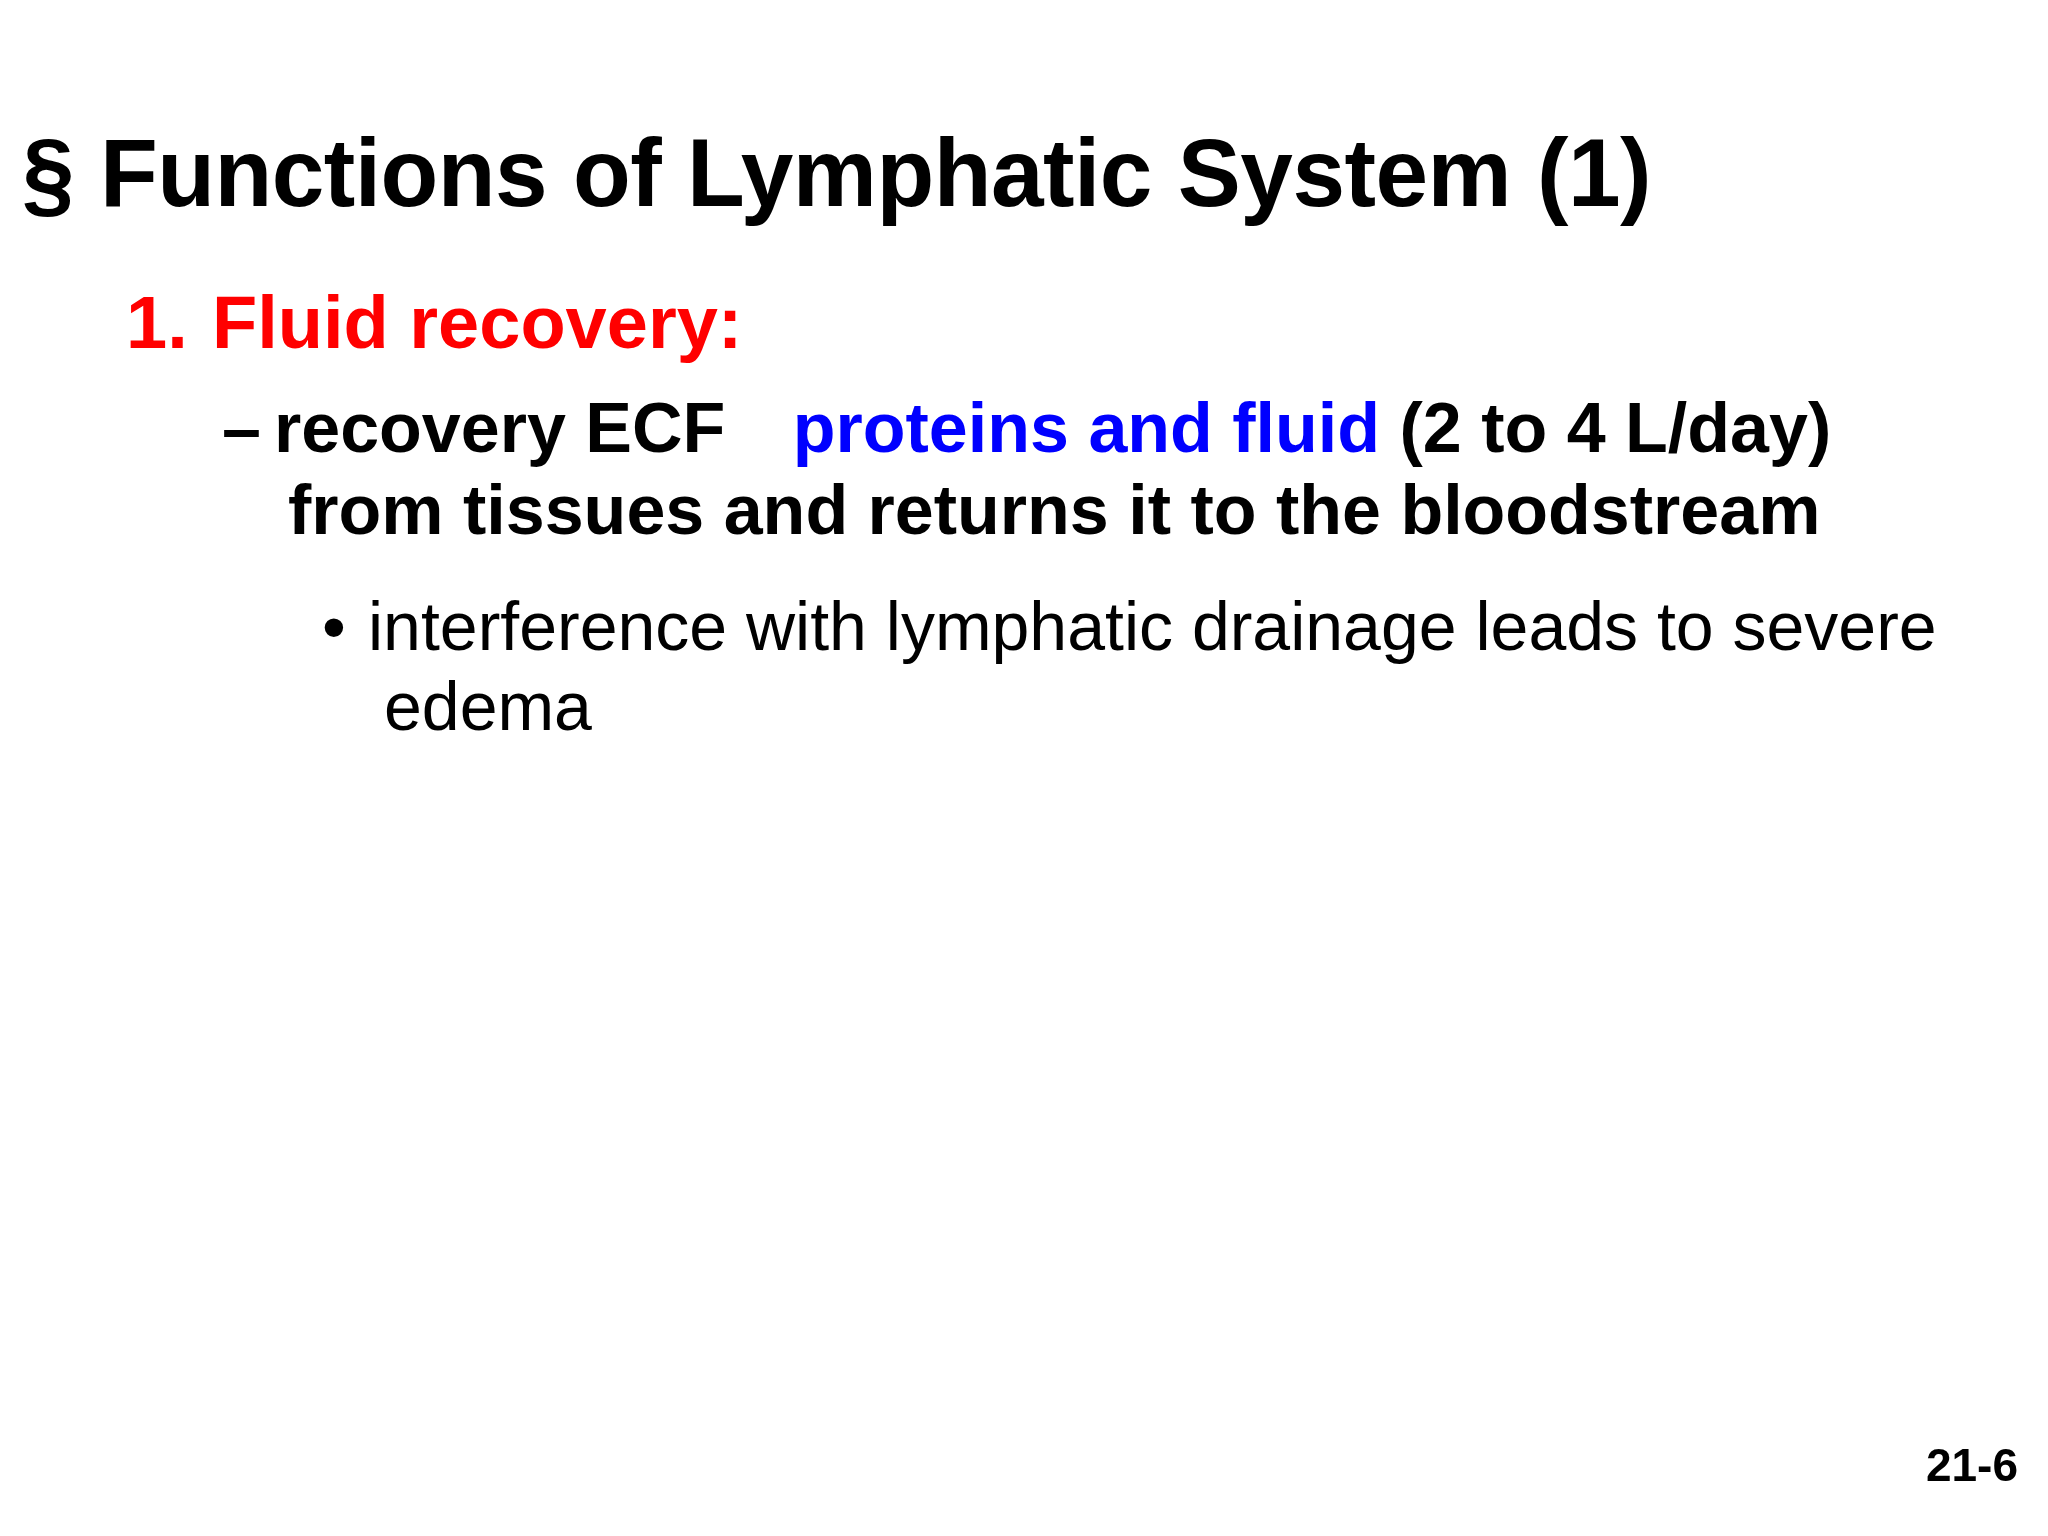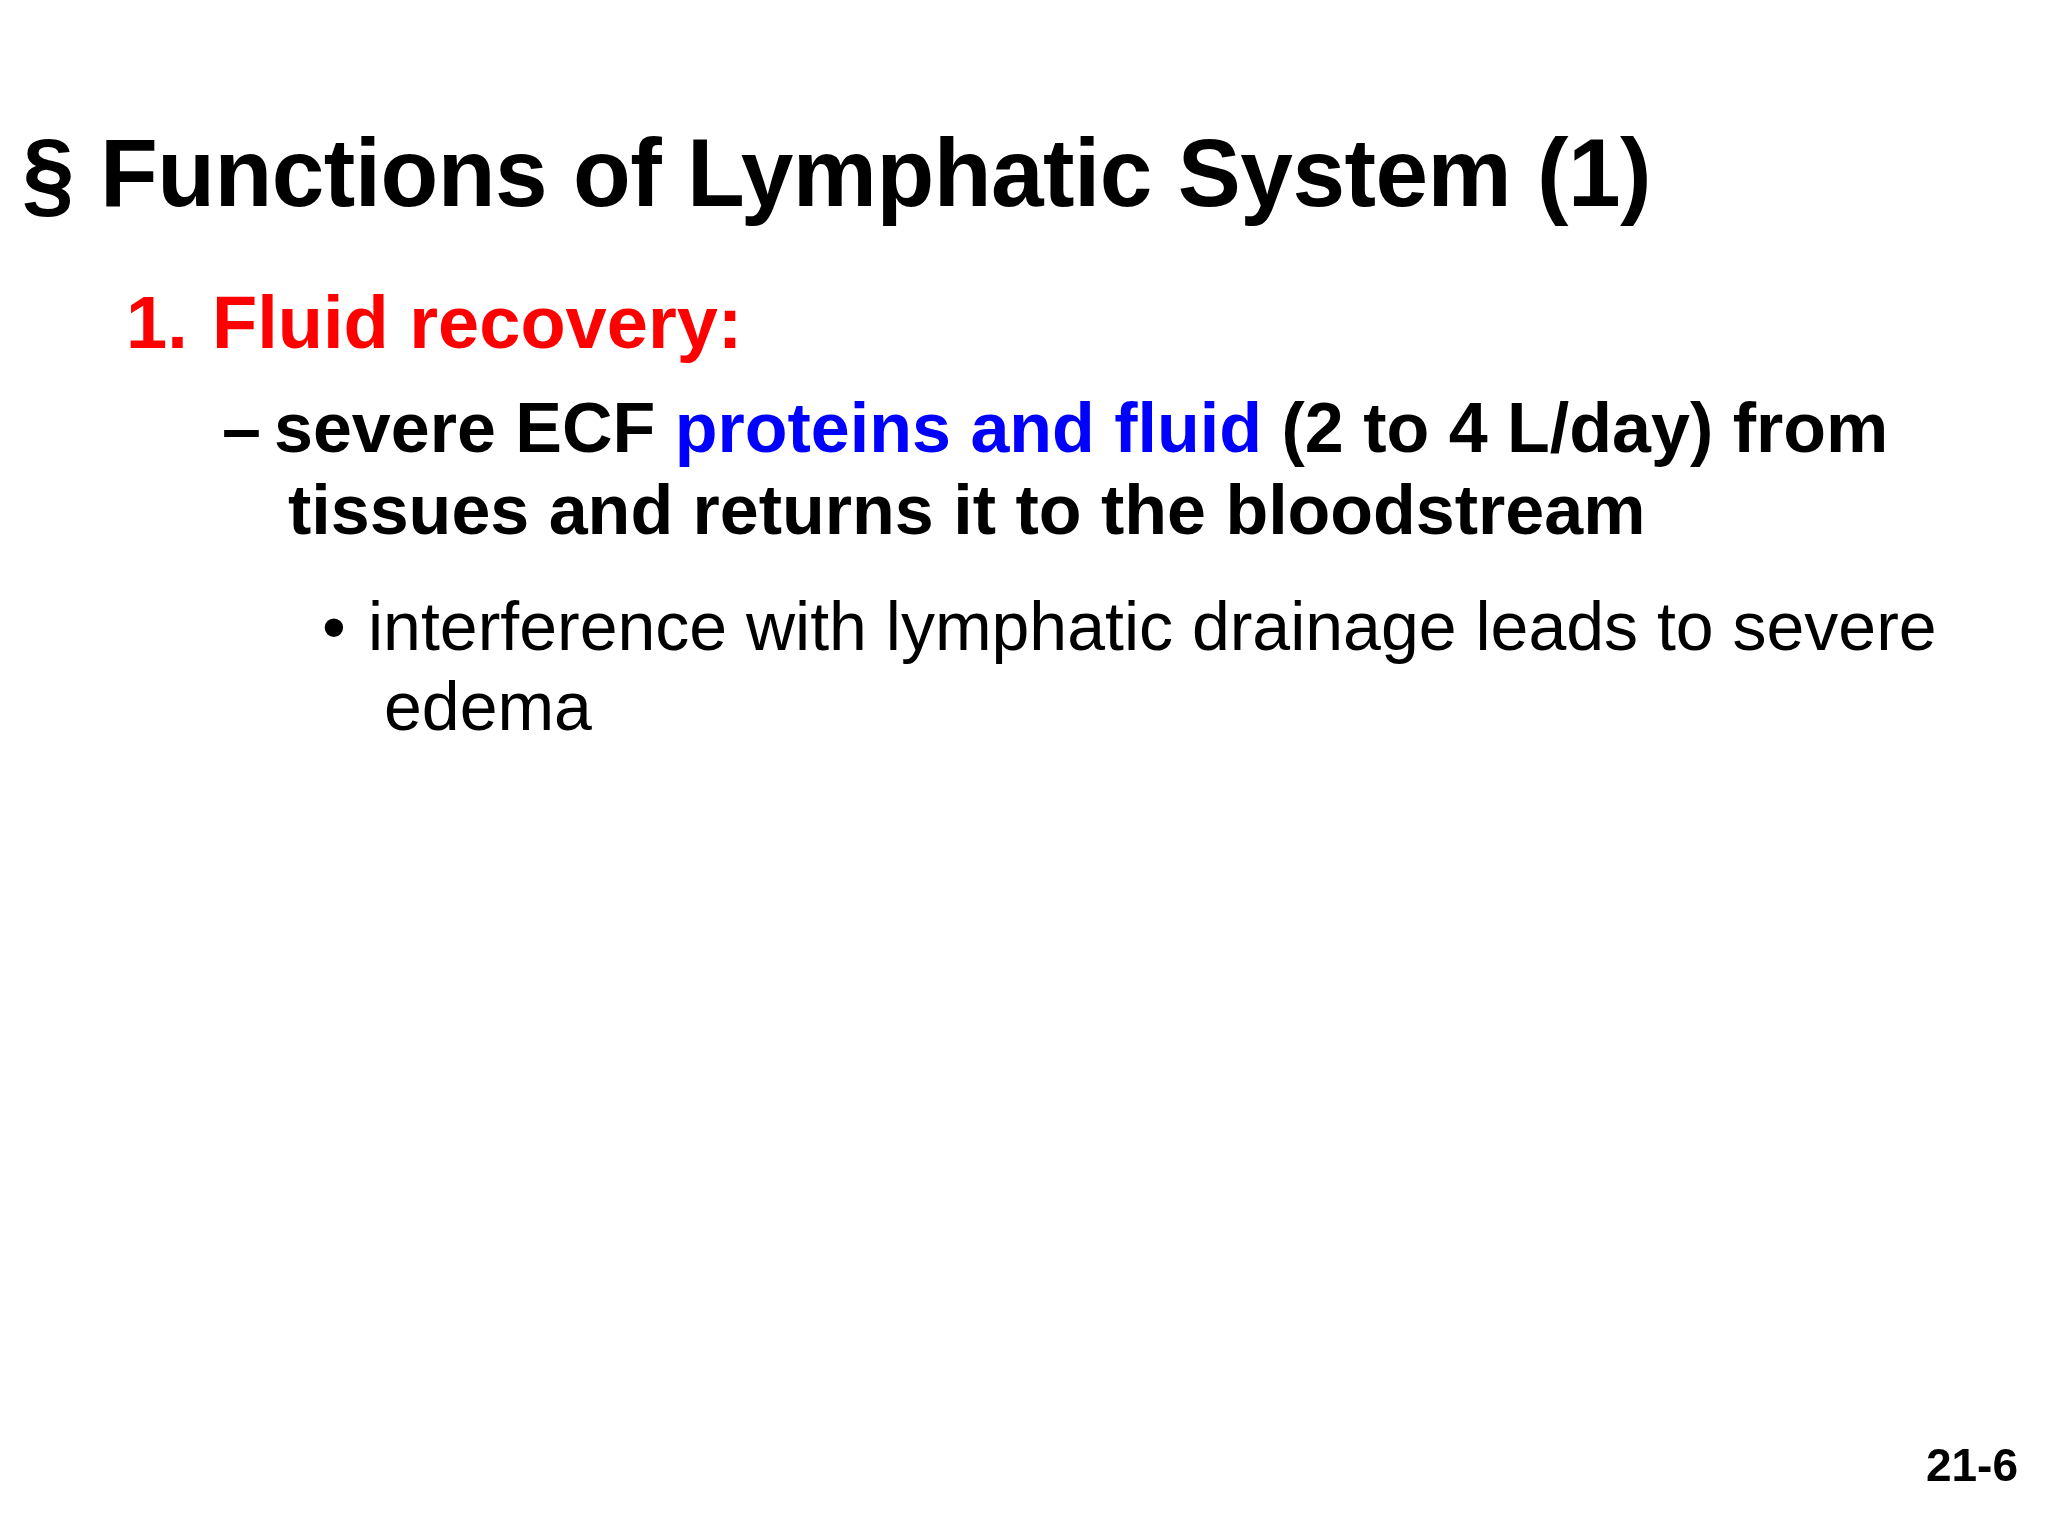--- a/index.html
+++ b/index.html
@@ -80,20 +80,21 @@
     text-indent: -66px;
     padding-left: 66px;
   }
   .lvl2 .dash {
     display: inline-block;
     width: 52px;
     text-indent: 0;
   }
   .blue {
     color: #0000ff;
+    margin-left: 48px;
   }
 
   
   .lvl3 {
     position: relative;
     margin-top: 34px;
     margin-left: 322px;
     width: 1560px;
     font-size: 68px;
     line-height: 1.18;
@@ -126,21 +127,21 @@
 
   <h1 class="slide-title">§ Functions of Lymphatic System (1)</h1>
 
   <div class="body-block">
 
     <div class="lvl1">
       <span class="num">1.</span><span class="ul">Fluid recovery:</span>
     </div>
 
     <div class="lvl2">
-      <span class="dash">–</span><span>severe ECF </span><span class="blue">proteins and fluid</span><span> (2 to 4 L/day) from tissues and returns it to the bloodstream</span>
+      <span class="dash">–</span><span>recovery ECF </span><span class="blue">proteins and fluid</span><span> (2 to 4 L/day) from tissues and returns it to the bloodstream</span>
     </div>
 
     <div class="lvl3">
       <span class="dot">•</span><span>interference with lymphatic drainage leads to severe edema</span>
     </div>
 
   </div>
 
   <div class="page-number">21-6</div>
 

